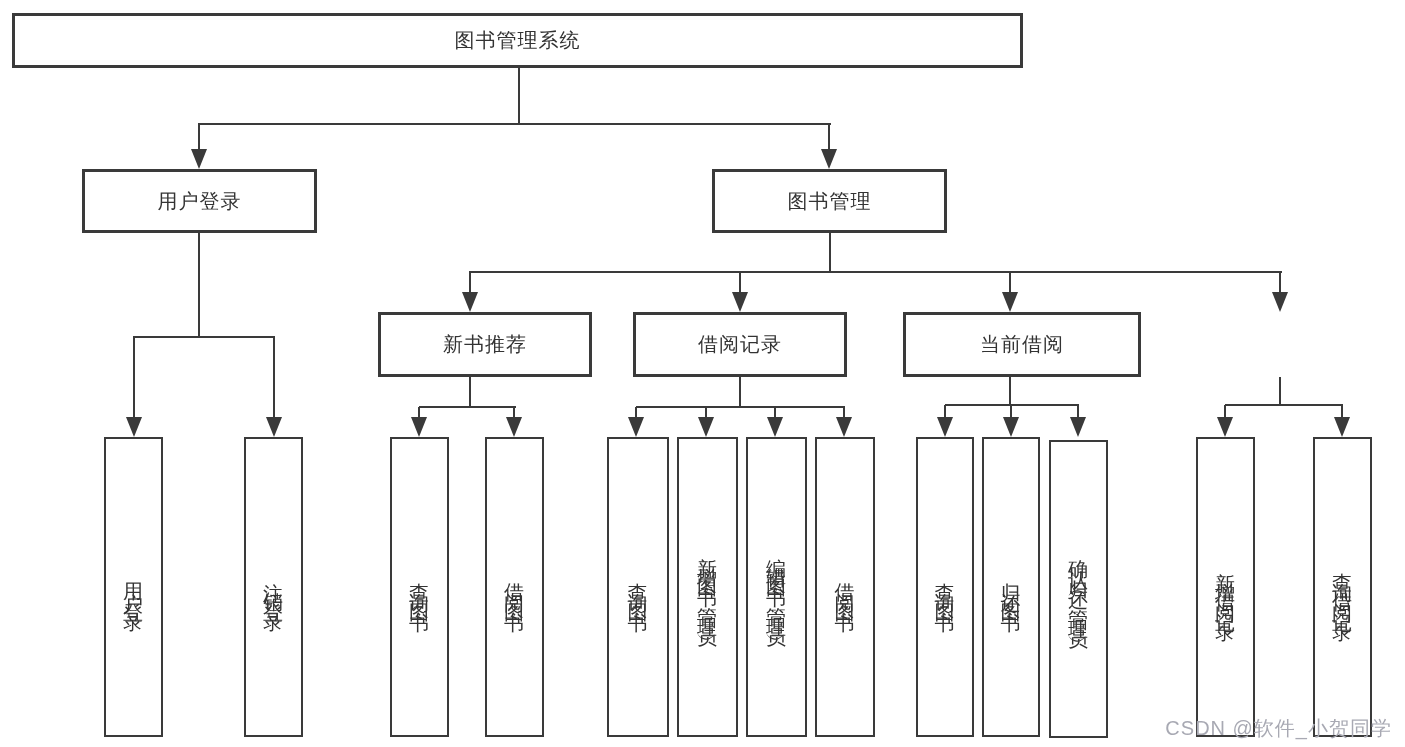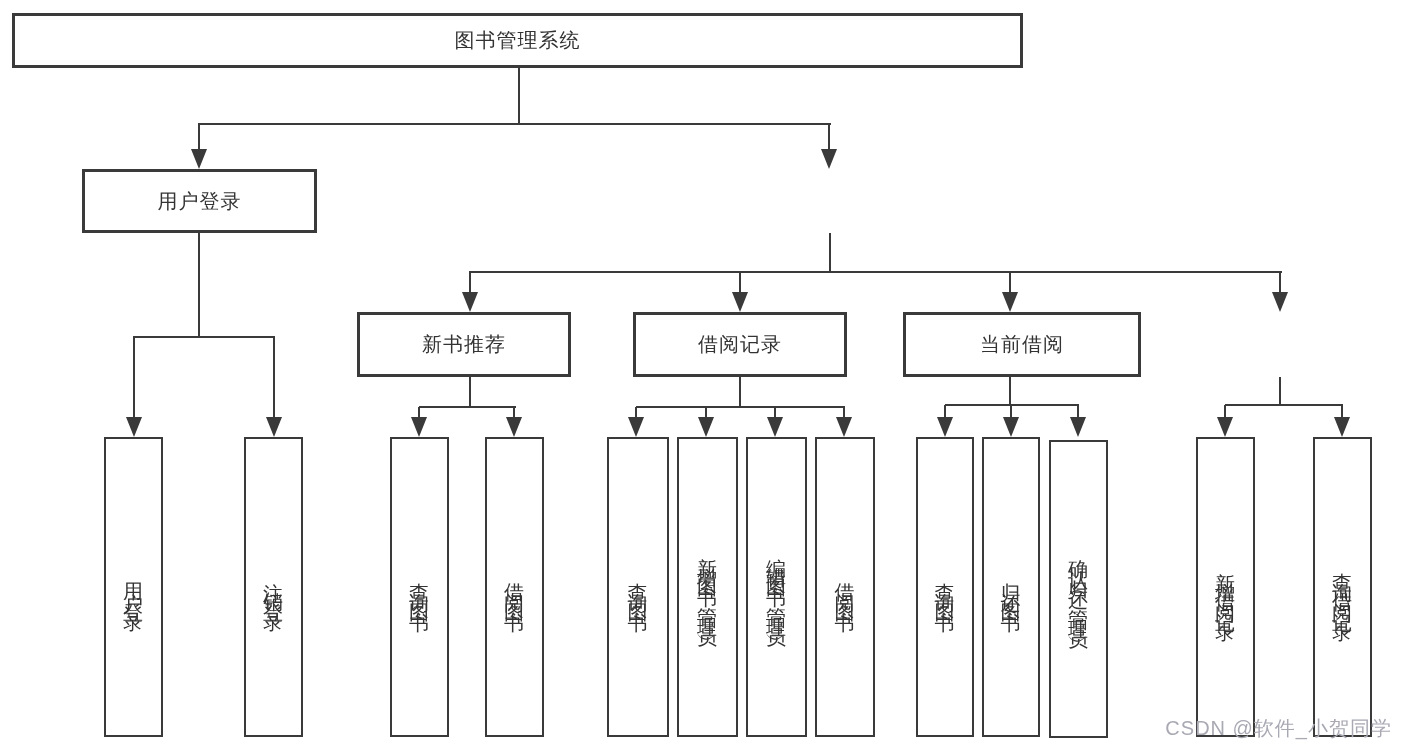--- a/index.html
+++ b/index.html
@@ -86,34 +86,37 @@
   </div>
 
   <div class="vline" style="left:518px;top:67px;height:57px"></div>
   <div class="hline" style="left:198px;top:123px;width:633px"></div>
   <div class="arrow" style="left:191px;top:124px;height:45px"></div>
   <div class="arrow" style="left:821px;top:124px;height:45px"></div>
 
   <div class="box" style="left:82px;top:169px;width:235px;height:64px">
     <span>用户登录</span>
   </div>
+  <div class="box" style="left:712px;top:169px;width:235px;height:64px">
+    <span>图书管理</span>
+  </div>
 
   <div class="vline" style="left:198px;top:233px;height:105px"></div>
   <div class="hline" style="left:133px;top:336px;width:142px"></div>
   <div class="arrow" style="left:126px;top:337px;height:100px"></div>
   <div class="arrow" style="left:266px;top:337px;height:100px"></div>
 
   <div class="vline" style="left:829px;top:233px;height:40px"></div>
   <div class="hline" style="left:469px;top:271px;width:813px"></div>
   <div class="arrow" style="left:462px;top:272px;height:40px"></div>
   <div class="arrow" style="left:732px;top:272px;height:40px"></div>
   <div class="arrow" style="left:1002px;top:272px;height:40px"></div>
   <div class="arrow" style="left:1272px;top:272px;height:40px"></div>
 
-  <div class="box" style="left:357px;top:312px;width:214px;height:65px">
+  <div class="box" style="left:378px;top:312px;width:214px;height:65px">
     <span>新书推荐</span>
   </div>
   <div class="box" style="left:633px;top:312px;width:214px;height:65px">
     <span>借阅记录</span>
   </div>
   <div class="box" style="left:903px;top:312px;width:238px;height:65px">
     <span>当前借阅</span>
   </div>
 
   <div class="vline" style="left:469px;top:377px;height:31px"></div>

